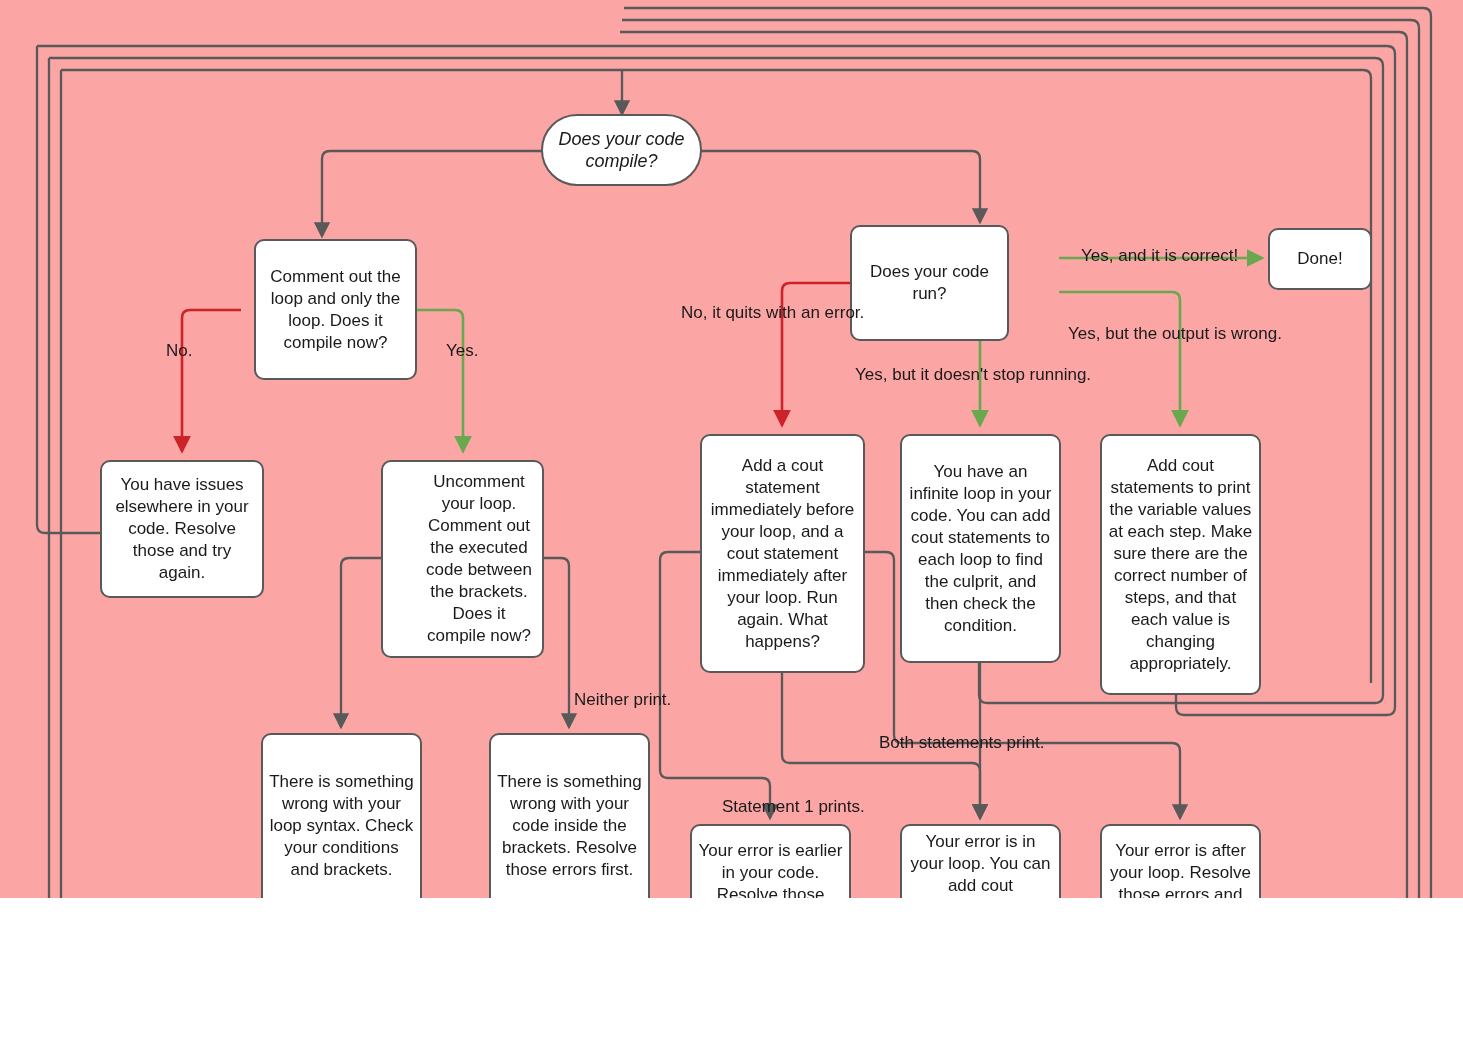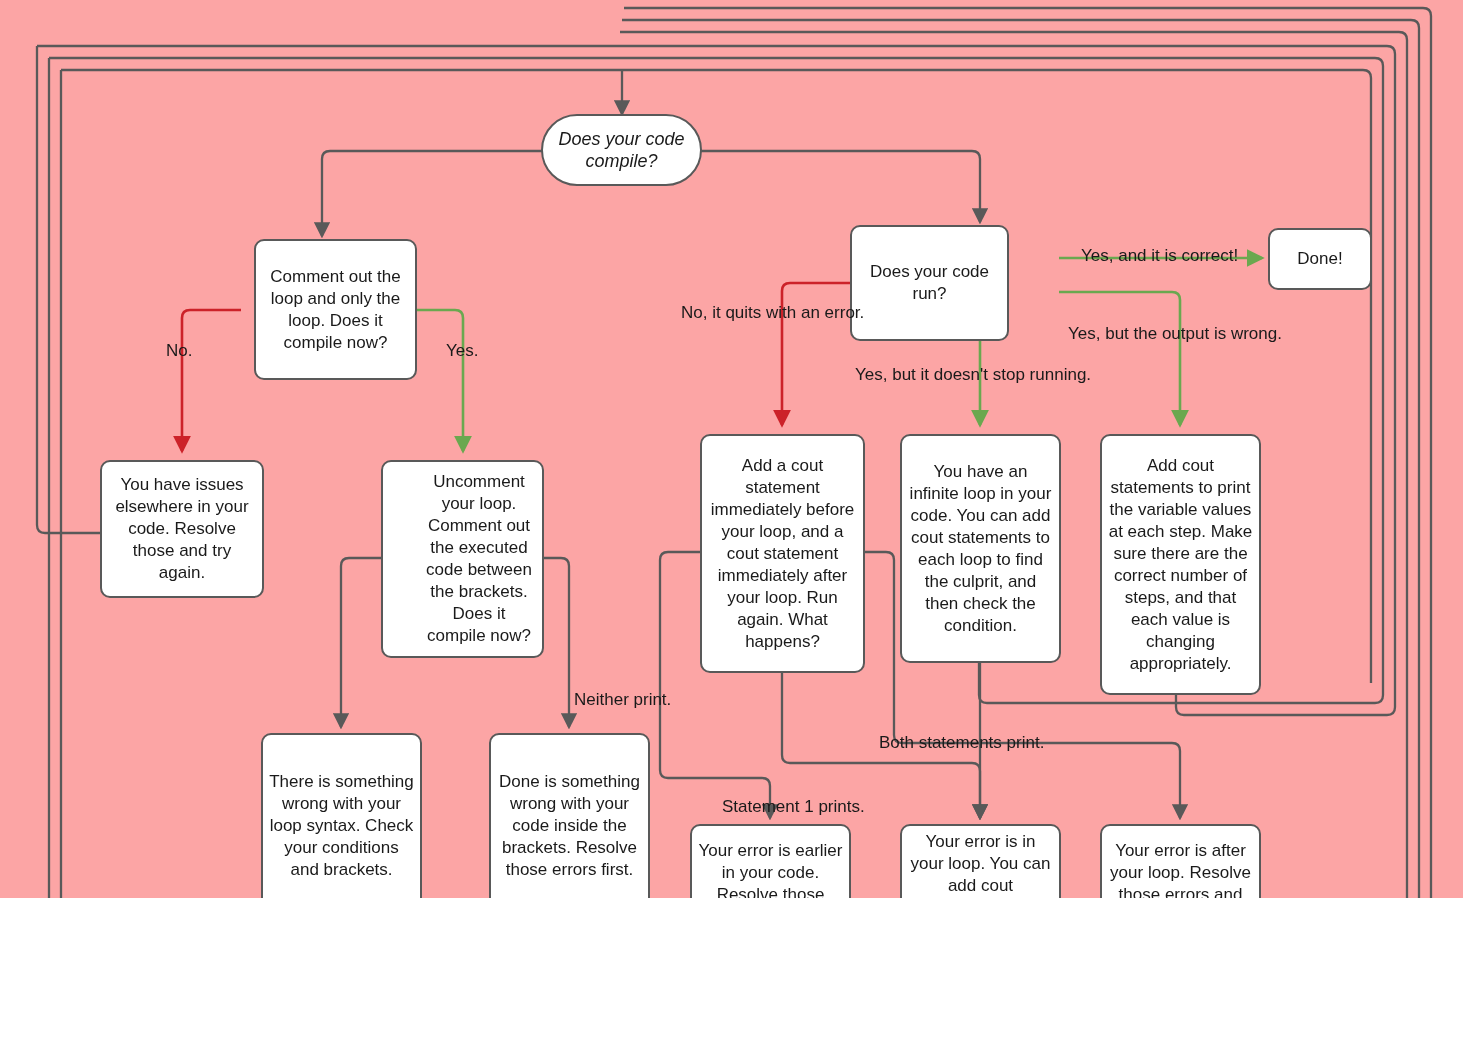--- a/index.html
+++ b/index.html
@@ -155,21 +155,21 @@
 
   <div class="node" style="left:1100px; top:434px; width:161px; height:261px;">
     <span>Add cout statements to print the variable values at each step. Make sure there are the correct number of steps, and that each value is changing appropriately.</span>
   </div>
 
   <div class="node" style="left:261px; top:733px; width:161px; height:186px;">
     <span>There is something wrong with your loop syntax. Check your conditions and brackets.</span>
   </div>
 
   <div class="node" style="left:489px; top:733px; width:161px; height:186px;">
-    <span>Done is something wrong with your code inside the brackets. Resolve those errors first.</span>
+    <span>There is something wrong with your code inside the brackets. Resolve those errors first.</span>
   </div>
 
   <div class="node" style="left:690px; top:824px; width:161px; height:141px;">
     <span>Your error is earlier in your code. Resolve those errors and try again.</span>
   </div>
 
   <div class="node" style="left:900px; top:824px; width:161px; height:167px;">
     <span>Your error is in your loop. You can add cout statements inside the loop to see which line causes the error.</span>
   </div>
 

